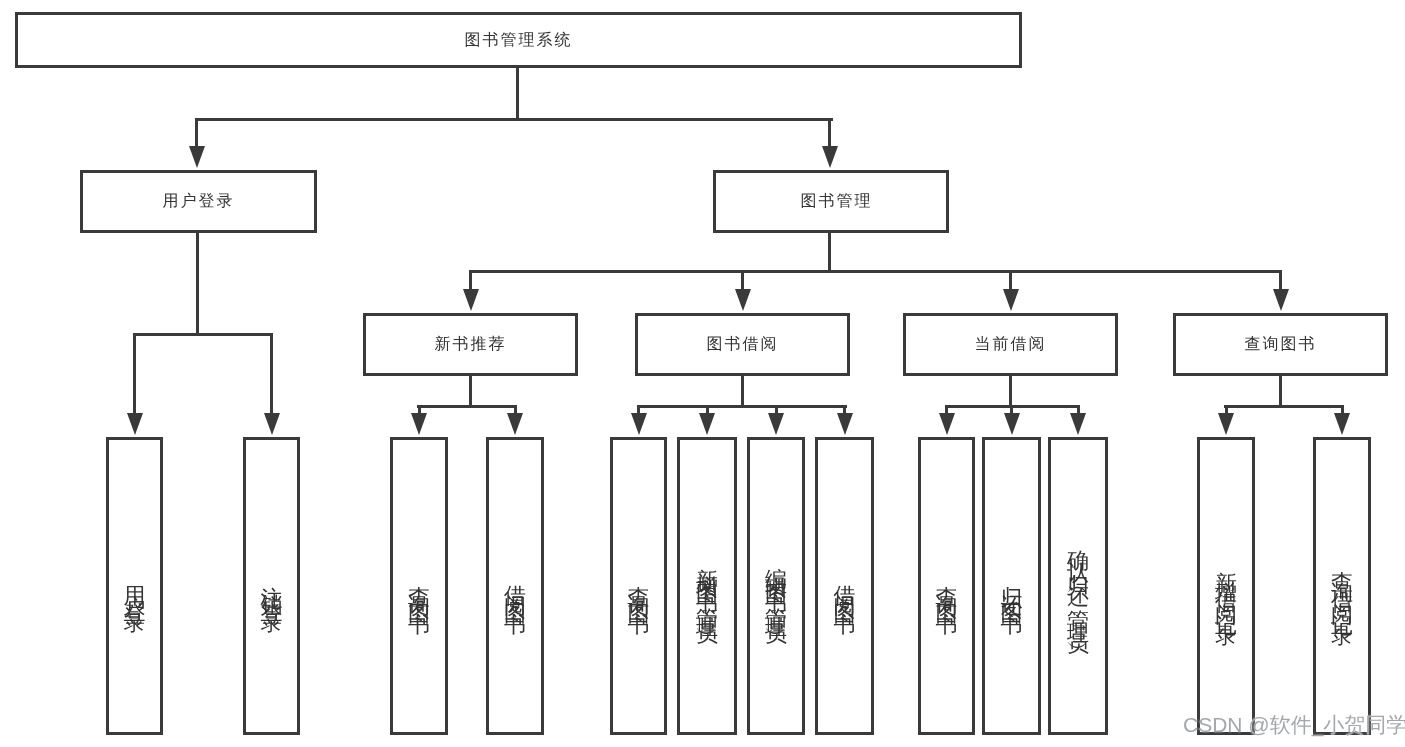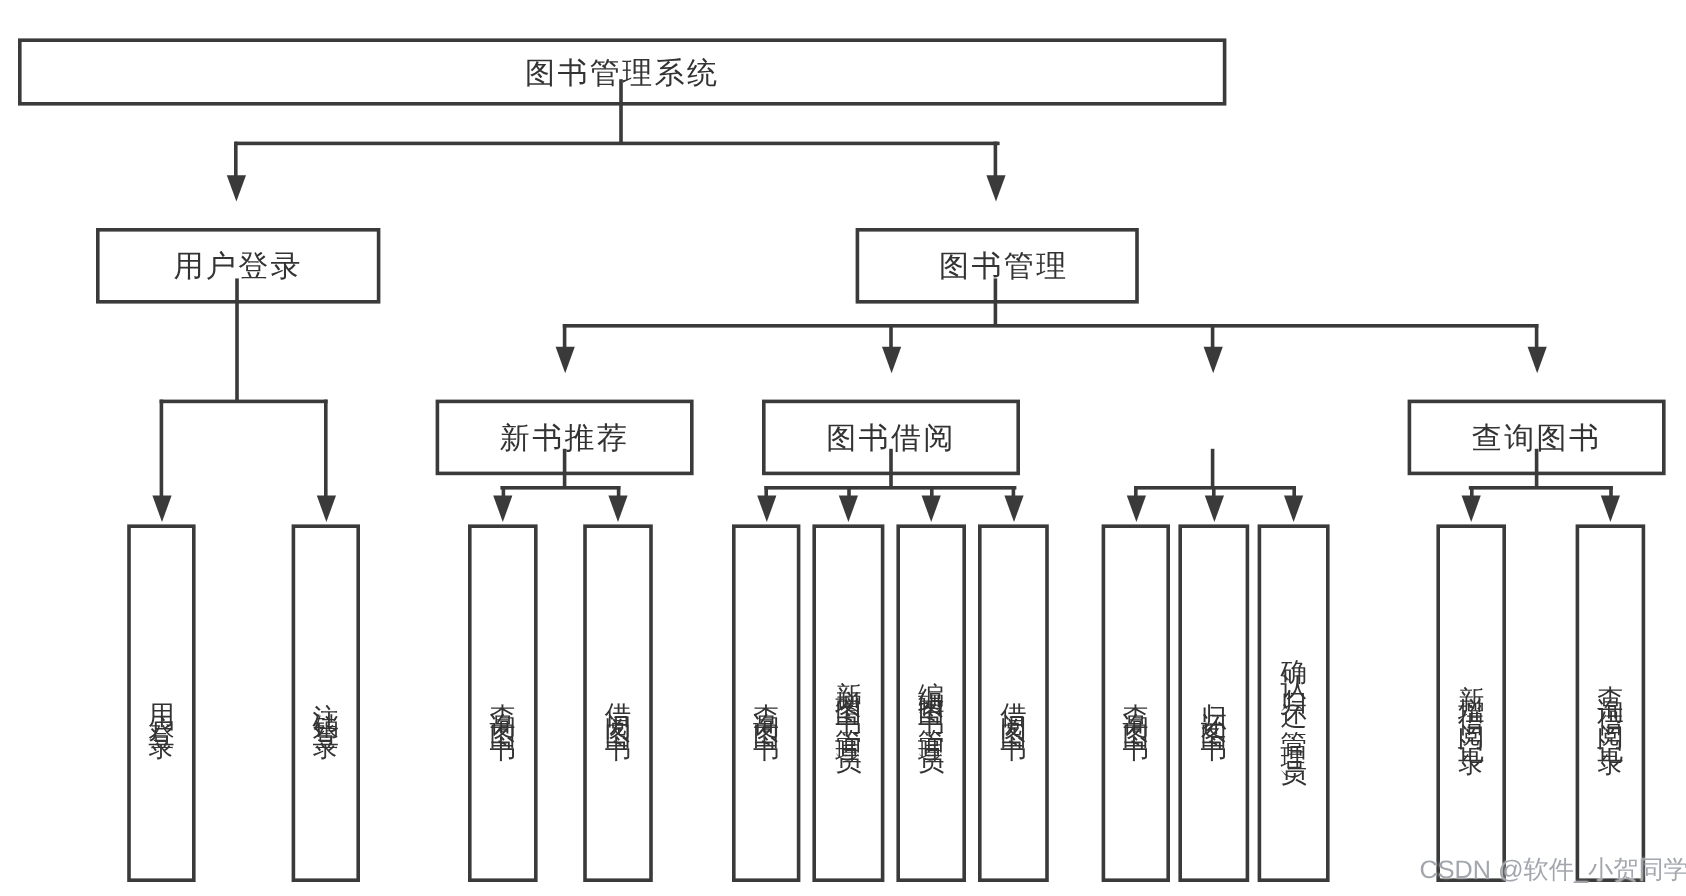--- a/index.html
+++ b/index.html
@@ -20,24 +20,23 @@
     position: absolute;
     background: #ffffff;
     border: 3px solid #3a3a3a;
     box-sizing: border-box;
     display: flex;
     align-items: center;
     justify-content: center;
     color: #333333;
   }
   .hbox {
-    font-size: 25px;
+    font-size: 16px;
     letter-spacing: 2px;
     white-space: nowrap;
-    margin-top: 20px;
   }
   .vbox {
     writing-mode: vertical-rl;
     text-orientation: mixed;
     font-size: 22px;
     letter-spacing: 9px;
     line-height: 1;
   }
   .v6 { letter-spacing: 11px; }
   .v8 { letter-spacing: 12px; }
@@ -105,20 +104,23 @@
   <div class="arrow" style="left:735px; top:289px;"></div>
   <div class="arrow" style="left:1003px; top:289px;"></div>
   <div class="arrow" style="left:1273px; top:289px;"></div>
 
   <div class="box hbox" style="left:363px; top:313px; width:215px; height:63px;">
     <span>新书推荐</span>
   </div>
   <div class="box hbox" style="left:635px; top:313px; width:215px; height:63px;">
     <span>图书借阅</span>
   </div>
+  <div class="box hbox" style="left:903px; top:313px; width:215px; height:63px;">
+    <span>当前借阅</span>
+  </div>
   <div class="box hbox" style="left:1173px; top:313px; width:215px; height:63px;">
     <span>查询图书</span>
   </div>
 
   <div class="line" style="left:469px; top:374px; width:3px; height:33px;"></div>
   <div class="line" style="left:417px; top:405px; width:100px; height:3px;"></div>
   <div class="line" style="left:418px; top:405px; width:3px; height:12px;"></div>
   <div class="line" style="left:514px; top:405px; width:3px; height:12px;"></div>
   <div class="arrow" style="left:411px; top:413px;"></div>
   <div class="arrow" style="left:507px; top:413px;"></div>

